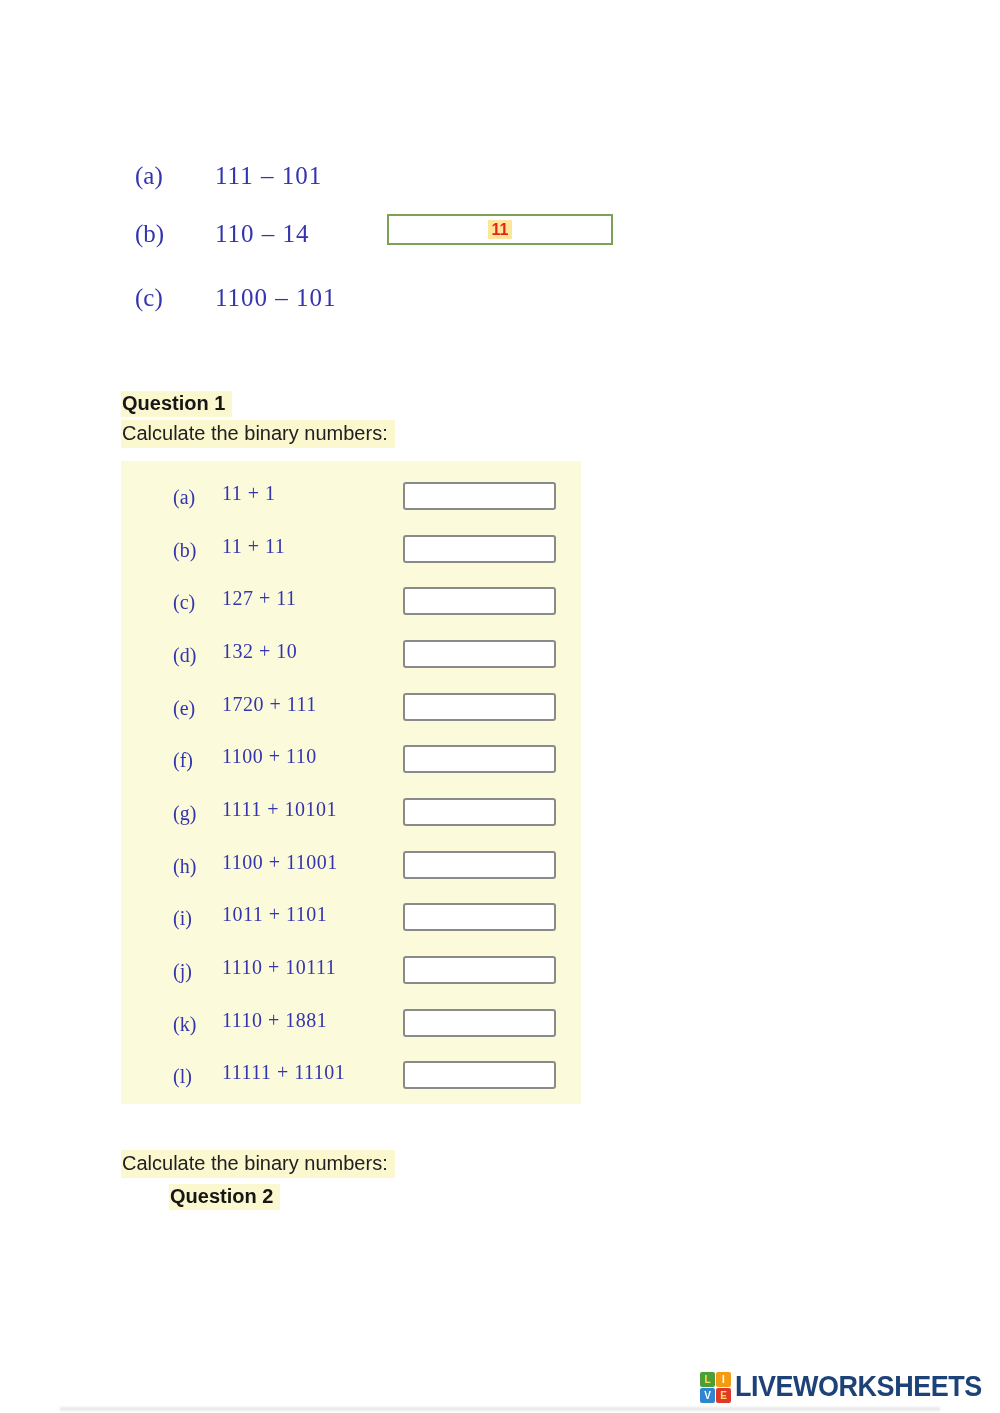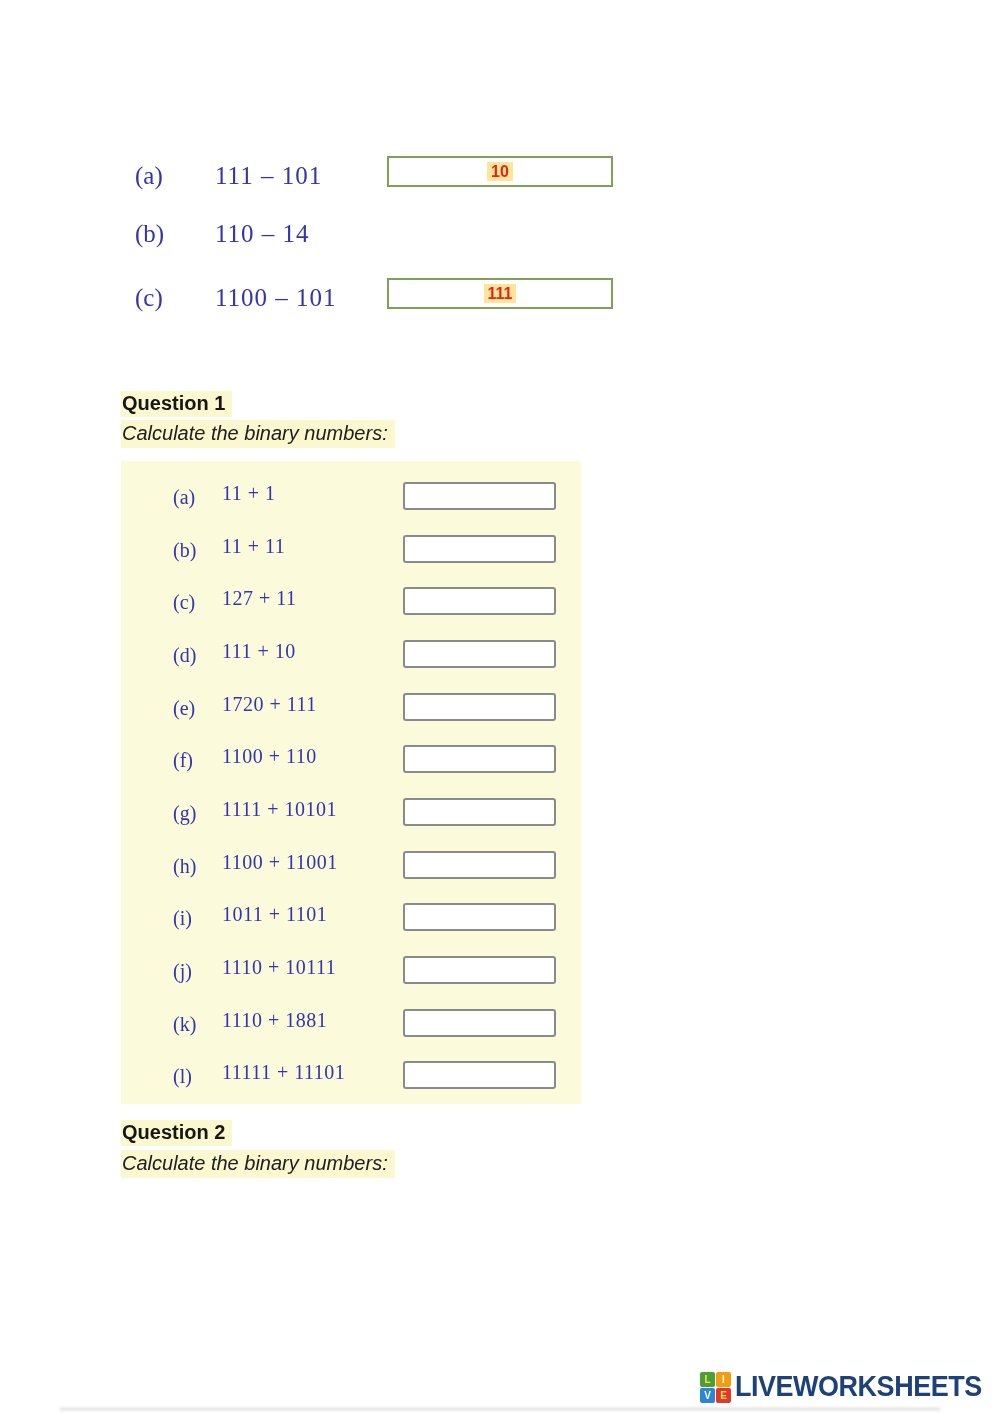--- a/index.html
+++ b/index.html
@@ -26,21 +26,21 @@
 
   
   .q-title {
     position:absolute; left:121px; display:inline-block;
     font-size:20px; font-weight:bold; color:#161616; line-height:25px;
     background:#fbf7cf; padding:0 7px 1px 1px;
   }
   .q-sub {
     position:absolute; left:121px; display:inline-block;
     font-size:20px; color:#202020; line-height:27px;
-    background:#fbf7cf; padding:0 7px 1px 1px;font-style:italic;
+    background:#fbf7cf; padding:0 7px 1px 1px;
   }
 
   
   .panel {
     position:absolute; left:121px; top:461px; width:460px; height:643px;
     background:#fbfada;
   }
   .p-row { position:absolute; left:0; width:100%; height:30px; }
   .p-label { position:absolute; left:52px;  top:4px; font-size:20px; line-height:1.1; }
   .p-expr  { position:absolute; left:101px; top:0; font-size:20px; line-height:1.1; letter-spacing:0.5px; }
@@ -73,34 +73,31 @@
   }
 </style>
 </head>
 <body>
 
 <div class="page">
 
   <div class="intro-row" style="top:156px;">
     <span class="serif intro-label">(a)</span>
     <span class="serif intro-expr">111 – 101</span>
-    <div class="answer-box">
-      <span class="answer-val">10</span>
-    </div>
   </div>
   <div class="intro-row" style="top:214px;">
     <span class="serif intro-label">(b)</span>
     <span class="serif intro-expr">110 – 14</span>
+    <div class="answer-box">
+      <span class="answer-val">11</span>
+    </div>
   </div>
   <div class="intro-row" style="top:278px;">
     <span class="serif intro-label">(c)</span>
     <span class="serif intro-expr">1100 – 101</span>
-    <div class="answer-box">
-      <span class="answer-val">111</span>
-    </div>
   </div>
 
   <div class="q-title" style="top:391px;">Question 1</div>
   <div class="q-sub" style="top:420px;">Calculate the binary numbers:</div>
 
   <div class="panel">
 
     <div class="p-row" style="top:21px;">
       <span class="serif p-label">(a)</span>
       <span class="serif p-expr">11 + 1</span>
@@ -111,21 +108,21 @@
       <span class="serif p-expr">11 + 11</span>
       <input class="p-input" type="text" style="">
     </div>
     <div class="p-row" style="top:126px;">
       <span class="serif p-label">(c)</span>
       <span class="serif p-expr">127 + 11</span>
       <input class="p-input" type="text" style="">
     </div>
     <div class="p-row" style="top:179px;">
       <span class="serif p-label">(d)</span>
-      <span class="serif p-expr">111 + 10</span>
+      <span class="serif p-expr">132 + 10</span>
       <input class="p-input" type="text" style="">
     </div>
     <div class="p-row" style="top:232px;">
       <span class="serif p-label">(e)</span>
       <span class="serif p-expr">1720 + 111</span>
       <input class="p-input" type="text" style="">
     </div>
     <div class="p-row" style="top:284px;">
       <span class="serif p-label">(f)</span>
       <span class="serif p-expr">1100 + 110</span>
@@ -157,21 +154,21 @@
       <input class="p-input" type="text" style="">
     </div>
     <div class="p-row" style="top:600px;">
       <span class="serif p-label">(l)</span>
       <span class="serif p-expr">11111 + 11101</span>
       <input class="p-input" type="text" style="">
     </div>
 
   </div>
 
-  <div class="q-title" style="top:1120px;">Question 2</div>
+  <div class="q-title" style="top:1184px;margin-left:48px;">Question 2</div>
   <div class="q-sub" style="top:1150px;">Calculate the binary numbers:</div>
 
   <div class="brand">
     <div class="brand-grid">
       <span class="brand-sq" style="background:#4c9f38;color:#ffe14d;">L</span>
       <span class="brand-sq" style="background:#f39c12;color:#ffffff;">I</span>
       <span class="brand-sq" style="background:#2e86d1;color:#ffffff;">V</span>
       <span class="brand-sq" style="background:#e0392b;color:#ffe14d;">E</span>
     </div>
     <span class="brand-text">LIVEWORKSHEETS</span>

